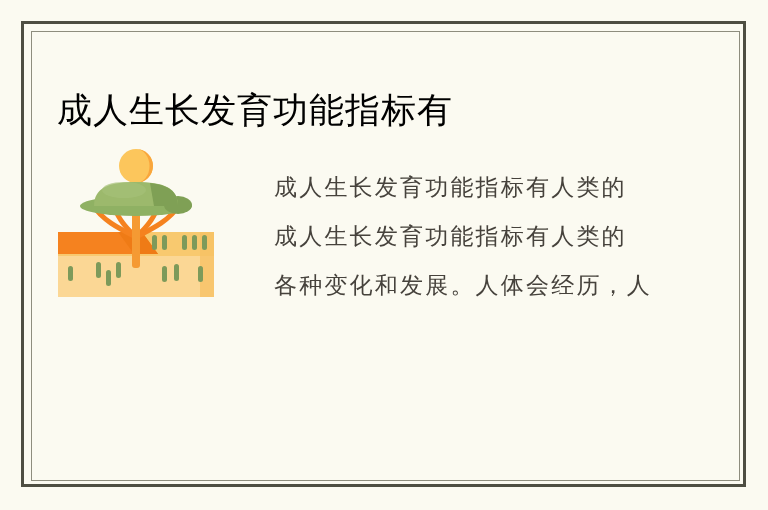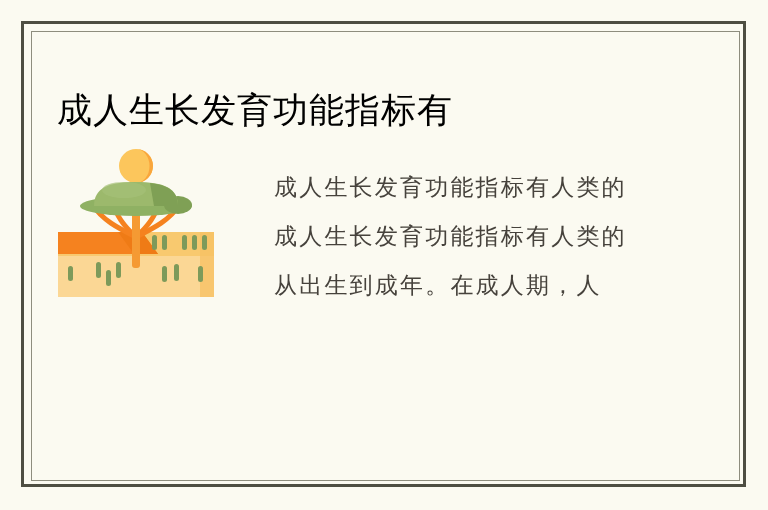--- a/index.html
+++ b/index.html
@@ -151,16 +151,16 @@
         <rect x="104" y="124" width="5" height="16" rx="2.5"></rect>
         <rect x="116" y="122" width="5" height="17" rx="2.5"></rect>
         <rect x="140" y="124" width="5" height="16" rx="2.5"></rect>
       </g>
     </svg>
   </div>
 
   <div id="article-body">
     <span class="line">成人生长发育功能指标有人类的</span>
     <span class="line">成人生长发育功能指标有人类的</span>
-    <span class="line">从出生到成年。在成人期，人</span>
+    <span class="line">各种变化和发展。人体会经历，人</span>
   </div>
 
 </div>
 
 </body></html>

